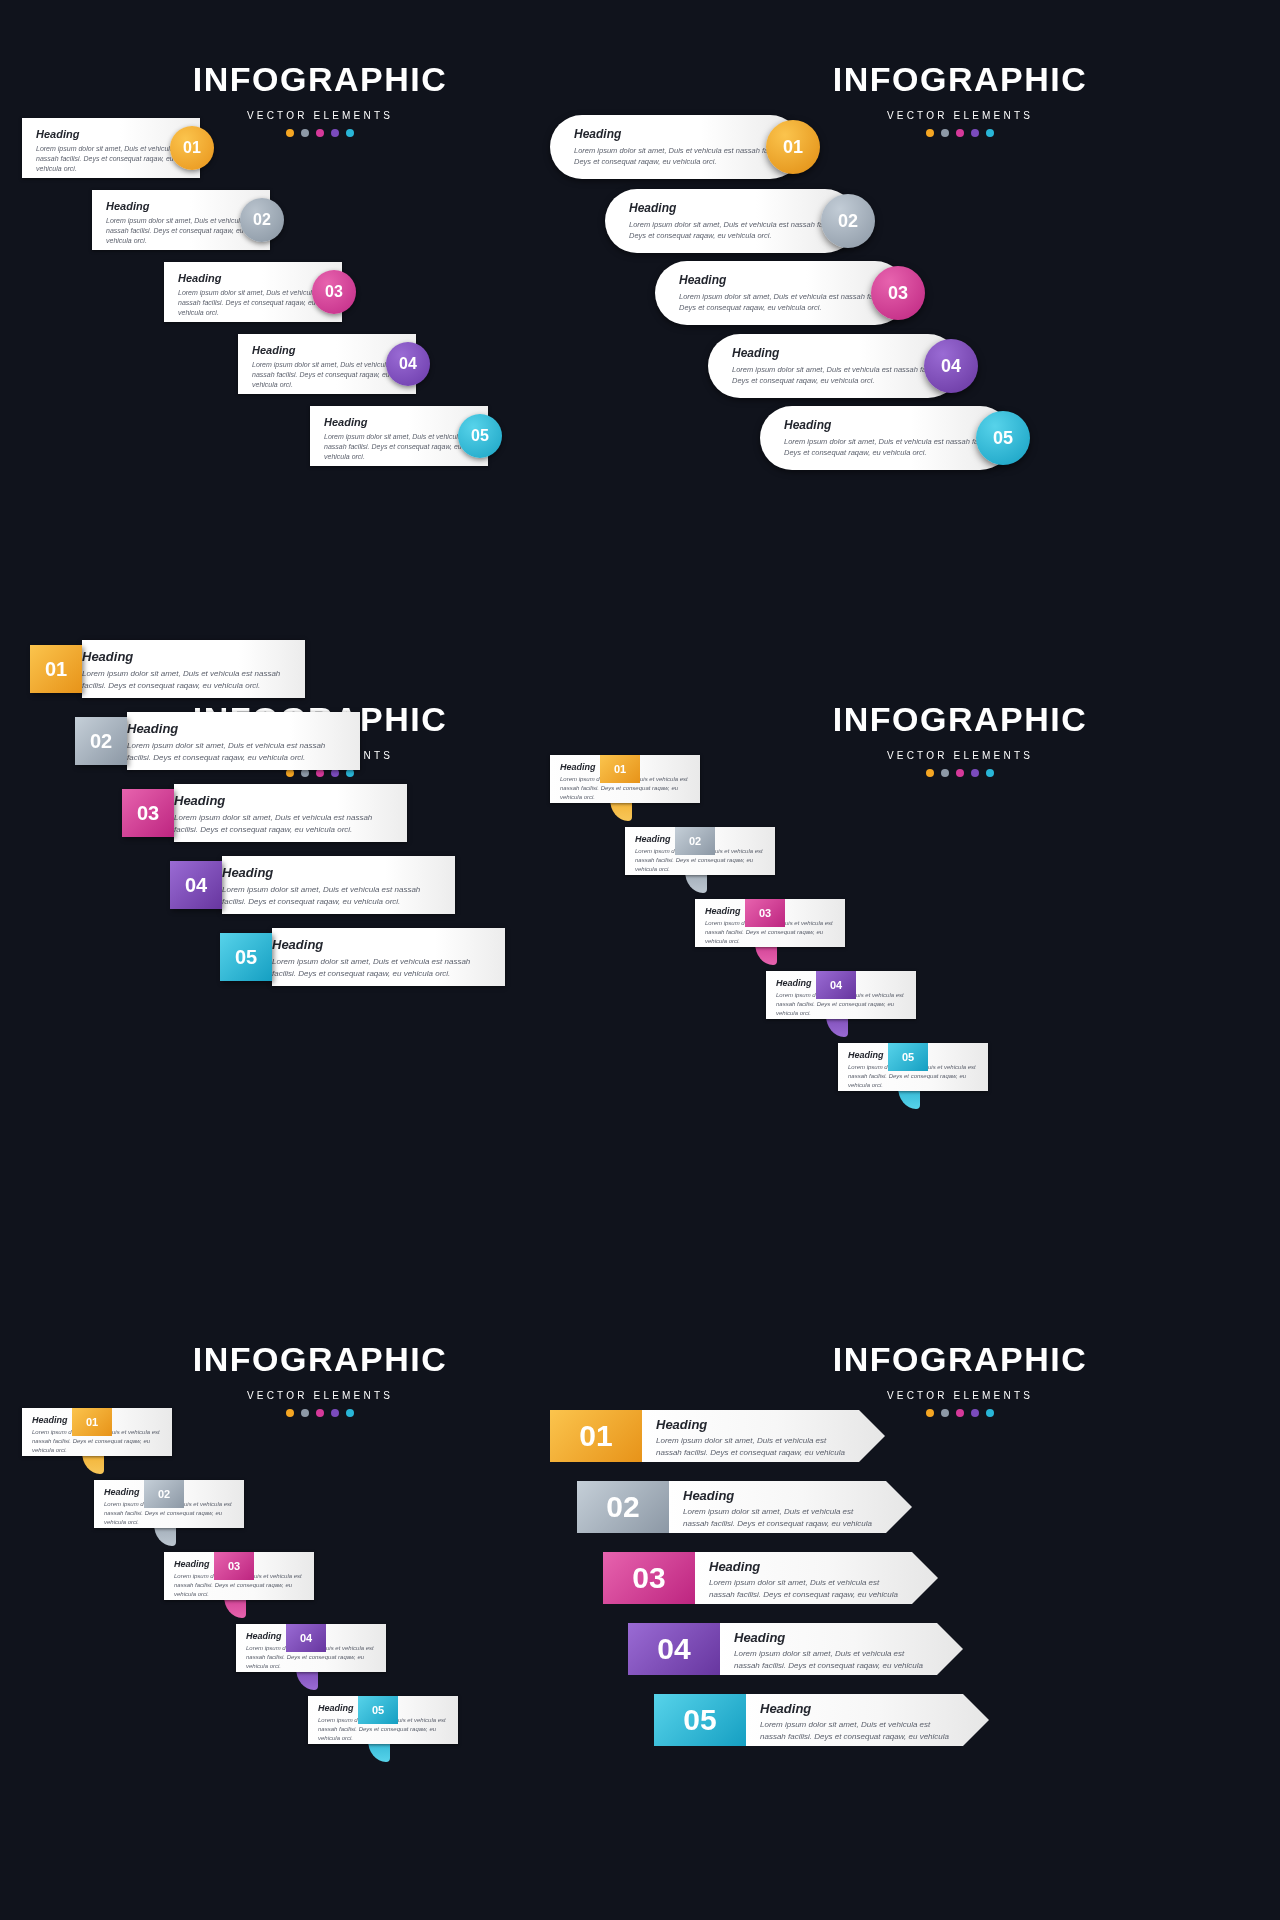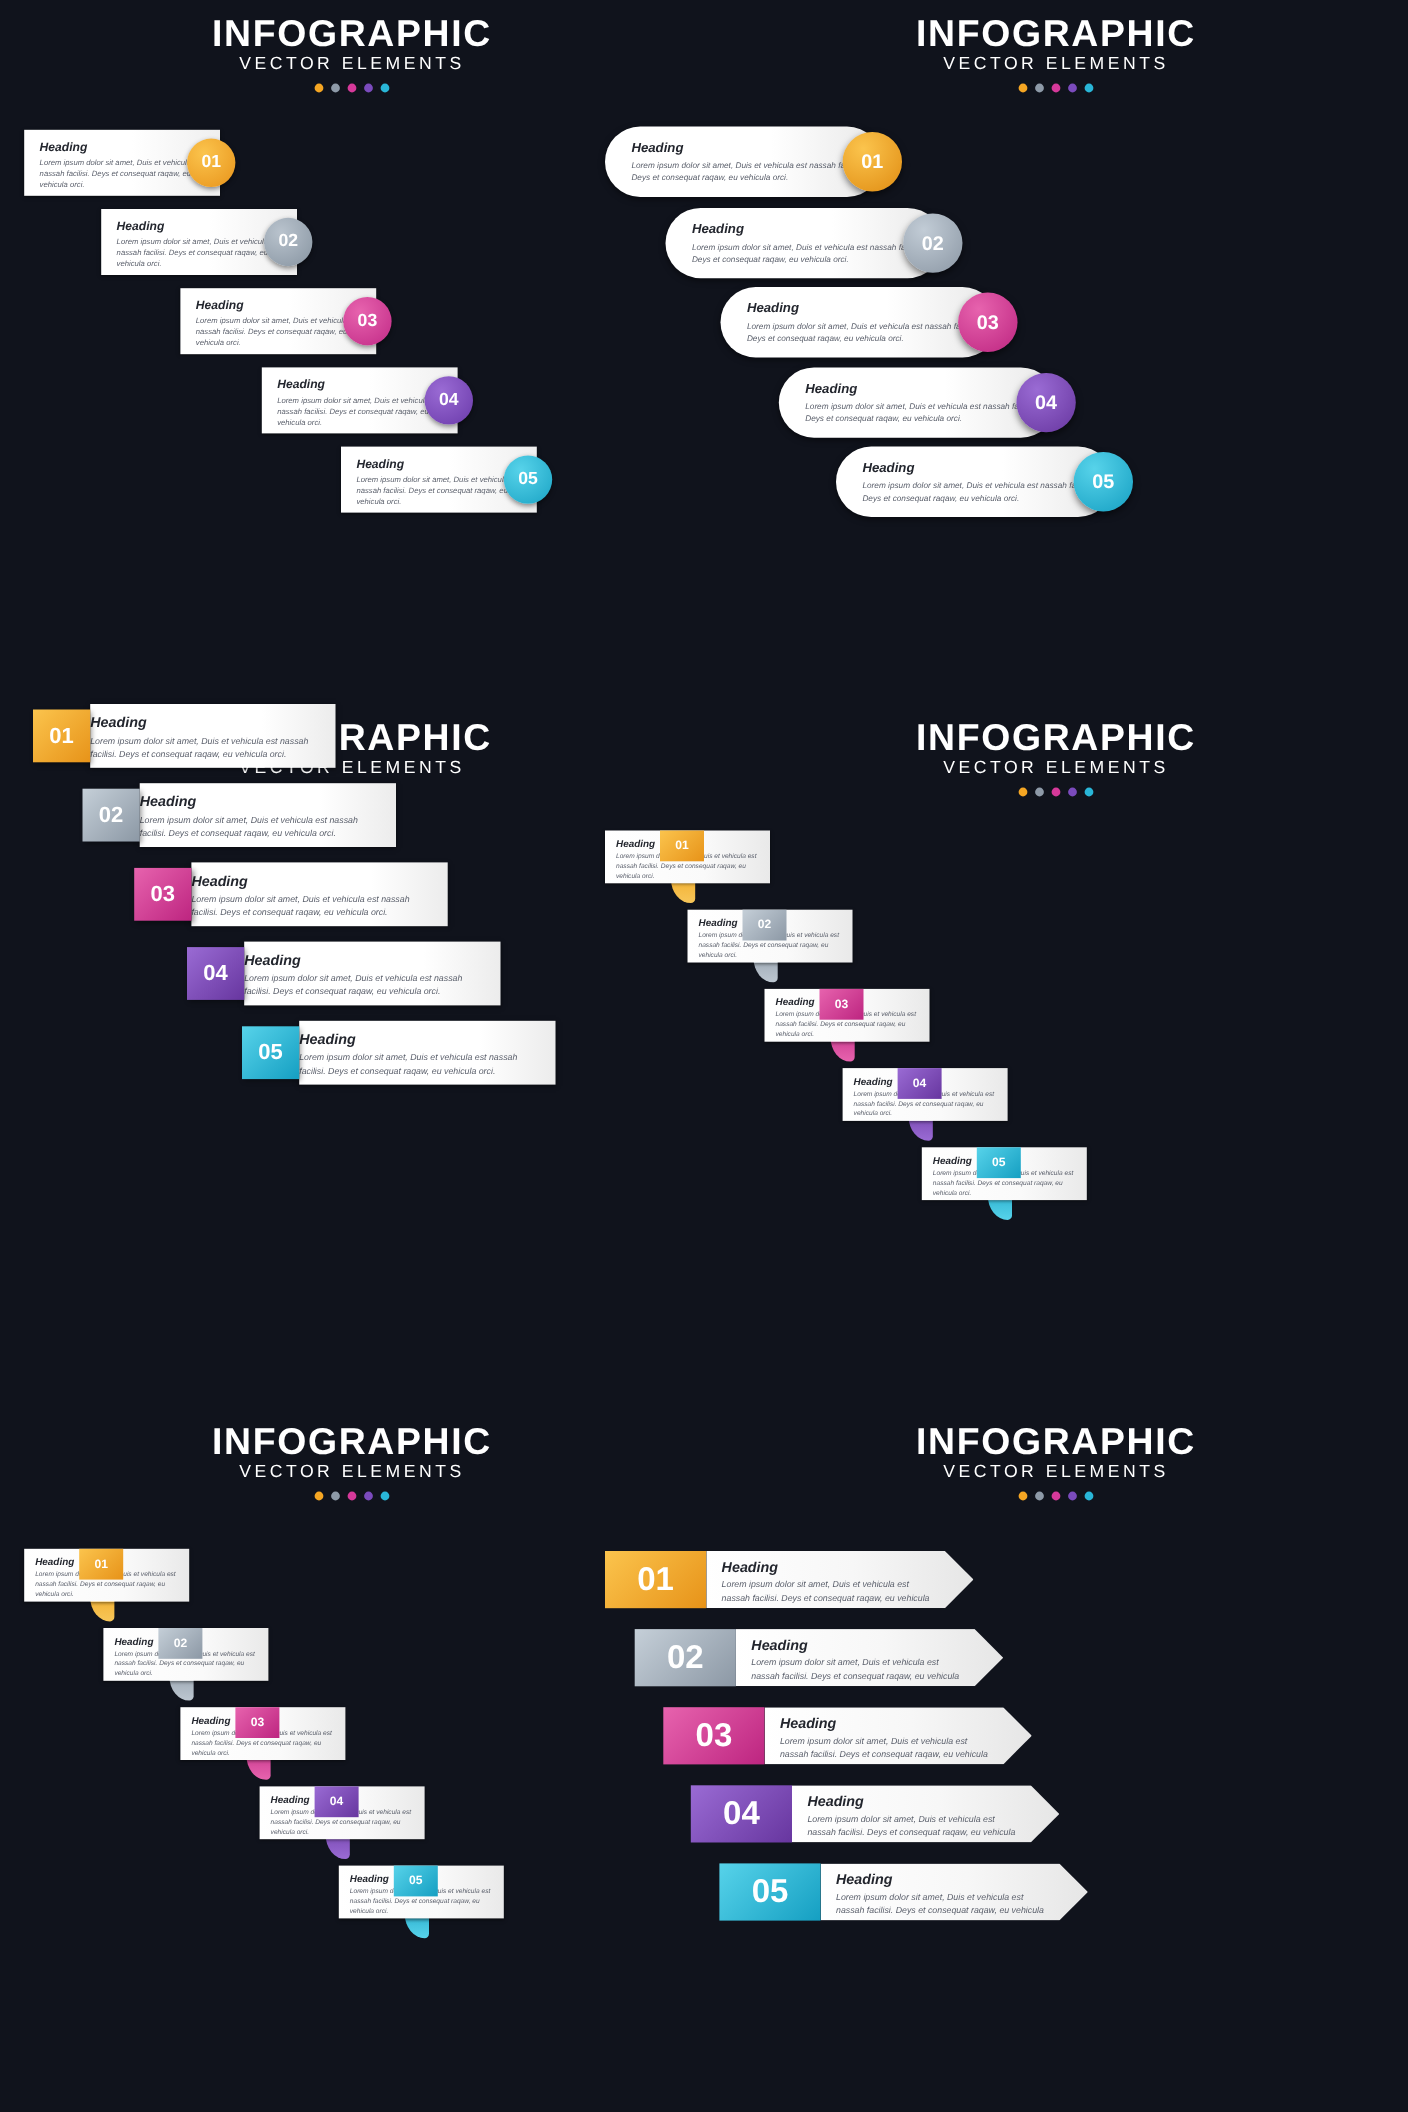--- a/index.html
+++ b/index.html
@@ -17,26 +17,27 @@
     height: 640px;
   }
   
   .title-block { text-align: center; padding-top: 14px; }
   .title-main {
     color: #ffffff;
     font-size: 34px;
     font-weight: bold;
     letter-spacing: 1.5px;
     line-height: 1.05;
+    margin-top: 48px;
   }
   .title-sub {
     color: #ffffff;
-    font-size: 16px;
+    font-size: 10px;
     letter-spacing: 3.2px;
-    margin-top: 0;
+    margin-top: 12px;
   }
   .dots { margin-top: 8px; display: flex; justify-content: center; gap: 7px; }
   .dots span { width: 8px; height: 8px; border-radius: 50%; display: block; }
 
   
   .p1-row { position: absolute; height: 60px; }
   .p1-card {
     position: absolute; left: 0; top: 0; height: 60px;
     background: linear-gradient(to right, #ffffff 0%, #ffffff 55%, #efefef 100%);
     box-shadow: 0 1px 3px rgba(0,0,0,.5);

